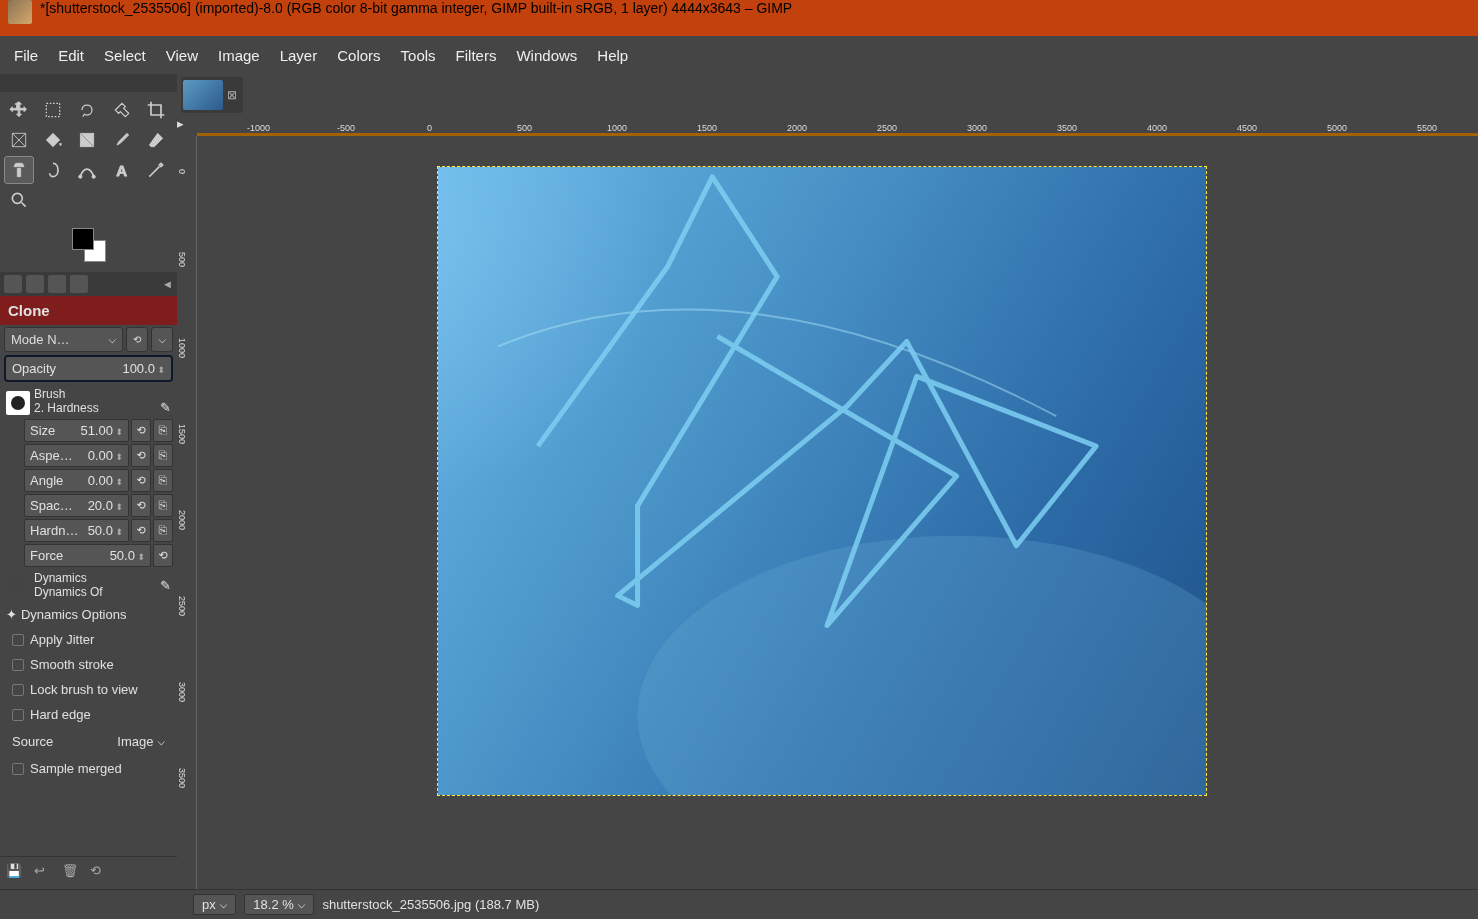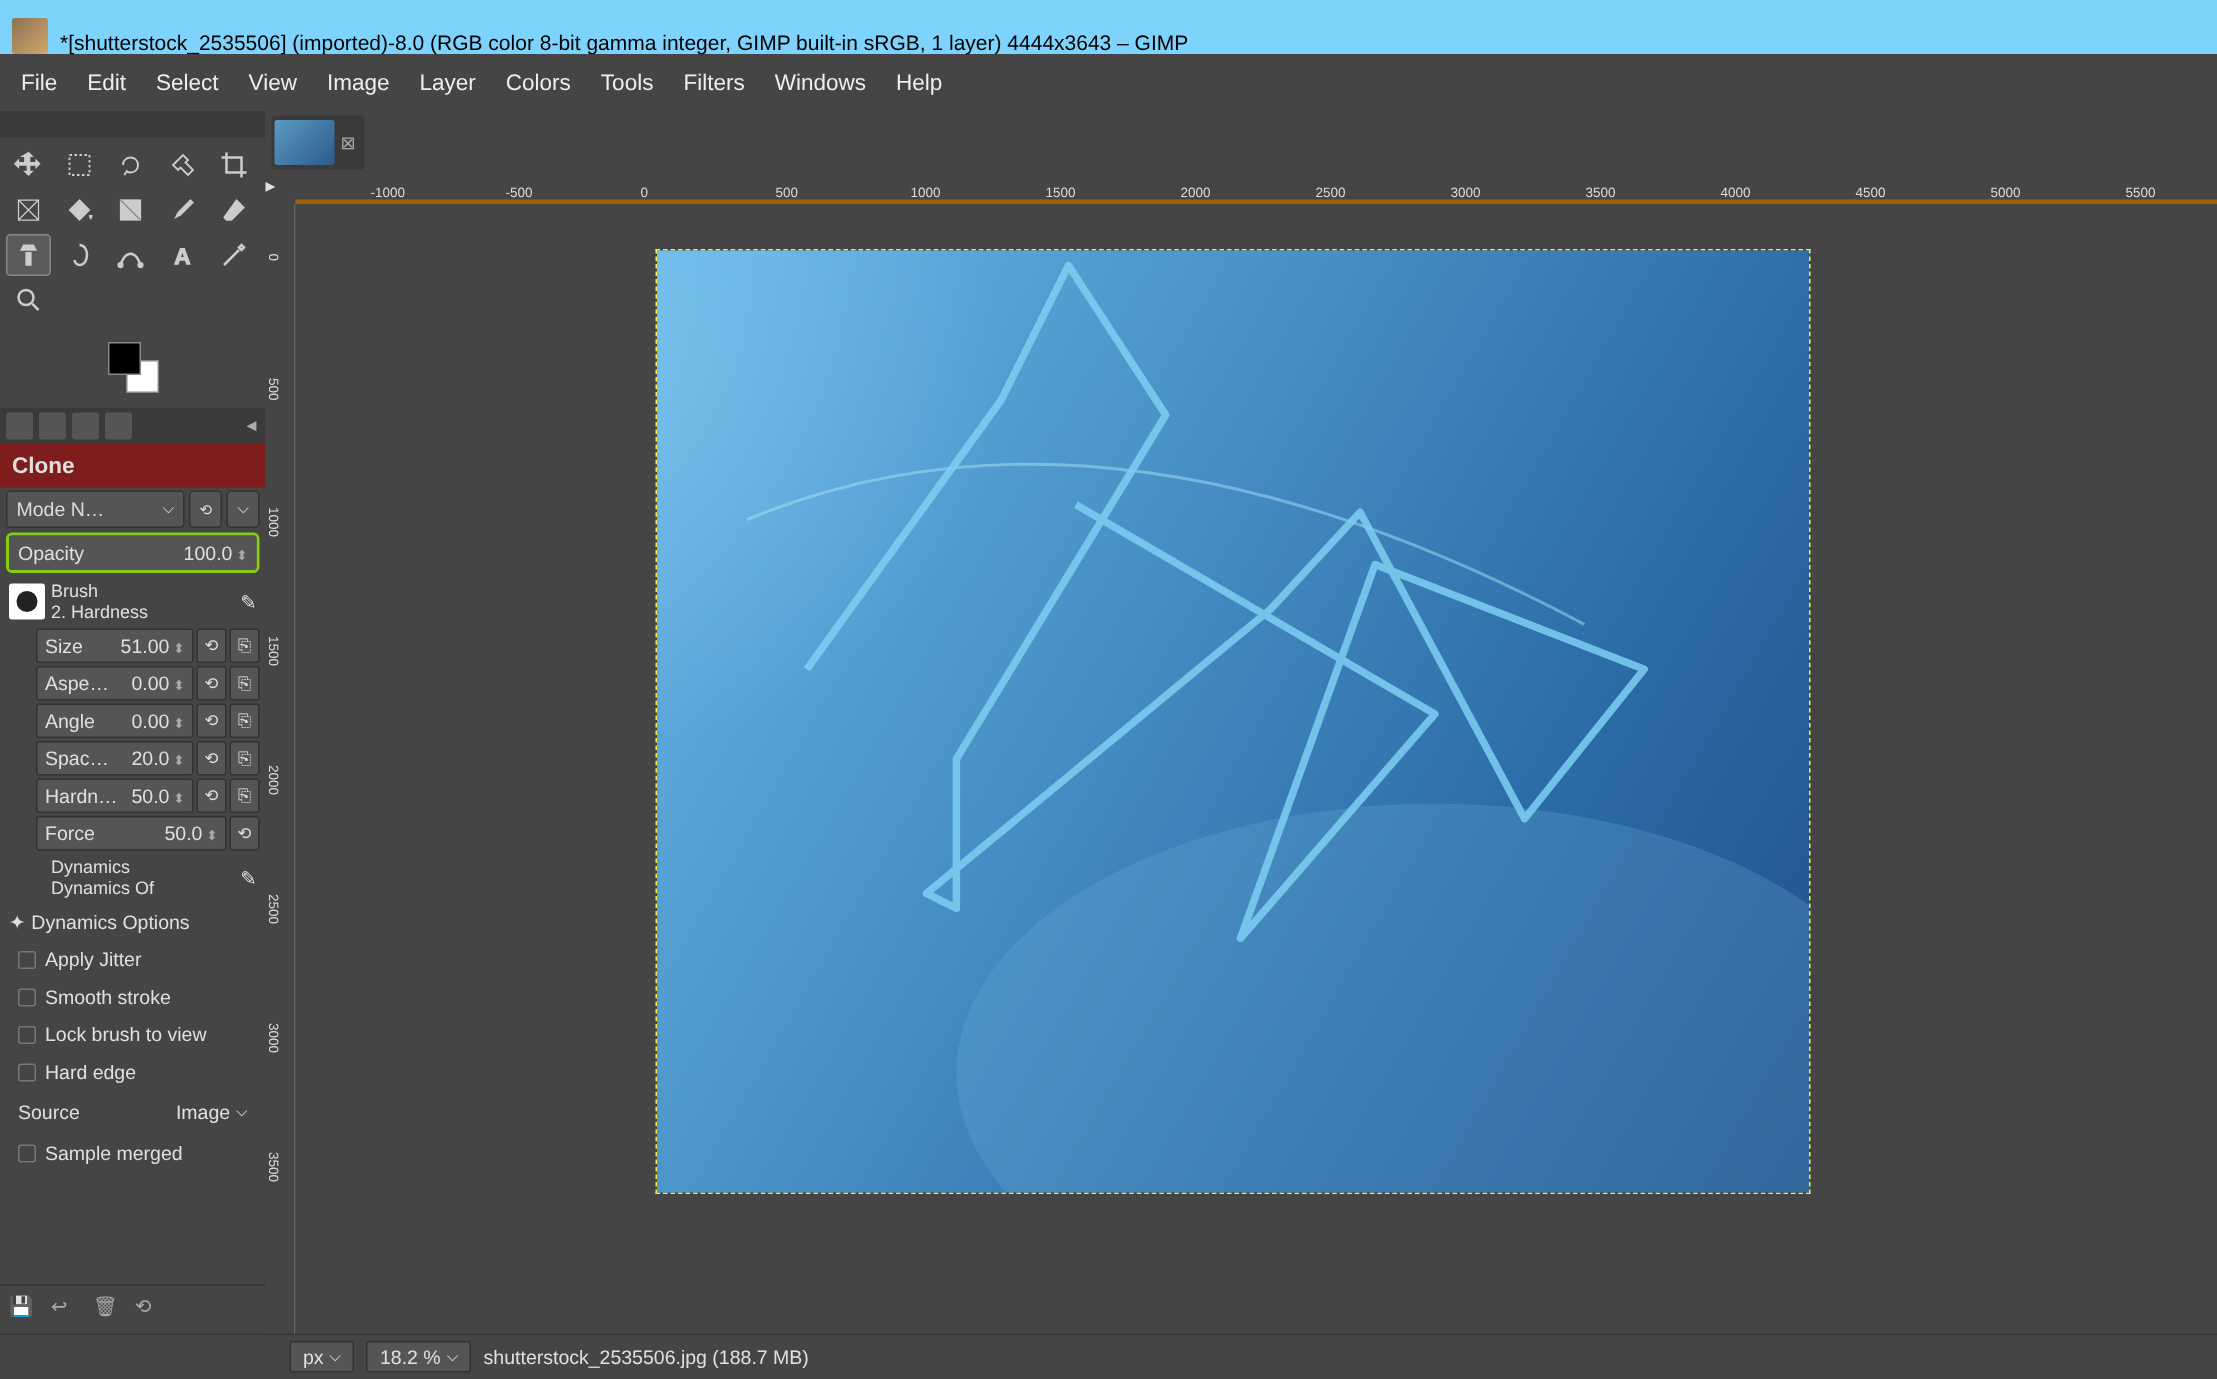--- a/index.html
+++ b/index.html
@@ -1,18 +1,18 @@
 <!DOCTYPE html>
 <html><head>
 <meta charset="utf-8">
 <style>
 * { margin: 0; padding: 0; box-sizing: border-box; font-family: sans-serif; }
 body { background: #454545; color: #e0e0e0; width: 1478px; height: 919px; overflow: hidden; font-size: 13px; }
 
-.titlebar { background: #7dd3fc; color: #000; height: 36px; display: flex; align-items: flex-end; padding: 0 8px; font-size: 14px; }
+.titlebar { background: #c2410c; color: #000; height: 36px; display: flex; align-items: flex-start; padding: 0 8px; font-size: 14px; }
 .titlebar-icon { width: 24px; height: 24px; background: linear-gradient(135deg, #8b7355, #d4a76a); margin-right: 8px; border-radius: 2px; }
 
 .menubar { background: #454545; height: 38px; display: flex; align-items: center; padding: 0 4px; }
 .menubar-item { padding: 4px 10px; font-size: 15px; color: #eee; cursor: pointer; }
 
 .main { display: flex; height: calc(100% - 74px - 30px); }
 
 .left-panel { width: 177px; background: #454545; display: flex; flex-direction: column; }
 
 .toolbox-top { height: 18px; background: #3a3a3a; }
@@ -31,24 +31,24 @@
 .dock-expand { margin-left: auto; color: #aaa; font-size: 11px; }
 
 .tool-name { background: #7f1d1d; padding: 6px 8px; font-weight: bold; font-size: 15px; }
 
 .options { padding: 2px 4px; display: flex; flex-direction: column; gap: 2px; }
 
 .mode-row { display: flex; gap: 3px; }
 .mode-select { flex: 1; background: #555; border: 1px solid #333; color: #ddd; padding: 4px 6px; border-radius: 3px; display: flex; align-items: center; justify-content: space-between; }
 .mode-btn { background: #555; border: 1px solid #333; color: #ddd; padding: 2px 6px; border-radius: 3px; display: flex; align-items: center; }
 
-.opacity-row { border: 2px solid #84cc16; border-radius: 4px; padding: 0; margin: 1px 0; }
+.opacity-row { border: 2px solid #0f172a; border-radius: 4px; padding: 0; margin: 1px 0; }
 .opacity-inner { background: #555; padding: 4px 6px; display: flex; align-items: center; justify-content: space-between; border-radius: 2px; }
 
-.brush-row { display: flex; align-items: center; gap: 4px; padding: 2px; }
+.brush-row { display: flex; align-items: flex-end; gap: 4px; padding: 2px; }
 .brush-preview { width: 24px; height: 24px; background: #fff; border-radius: 2px; display: flex; align-items: center; justify-content: center; }
 .brush-preview-dot { width: 14px; height: 14px; background: #222; border-radius: 50%; }
 .brush-labels { display: flex; flex-direction: column; font-size: 12px; }
 .brush-edit { margin-left: auto; }
 
 .num-row { display: flex; gap: 2px; align-items: stretch; margin-left: 20px; }
 .num-field { flex: 1; background: #555; border: 1px solid #333; padding: 3px 5px; display: flex; justify-content: space-between; align-items: center; border-radius: 2px; font-size: 13px; }
 .num-spin { font-size: 9px; color: #aaa; }
 .num-reset { width: 20px; background: #555; border: 1px solid #333; border-radius: 2px; display: flex; align-items: center; justify-content: center; font-size: 11px; }
 .num-link { width: 20px; background: #555; border: 1px solid #333; border-radius: 2px; display: flex; align-items: center; justify-content: center; font-size: 11px; }

